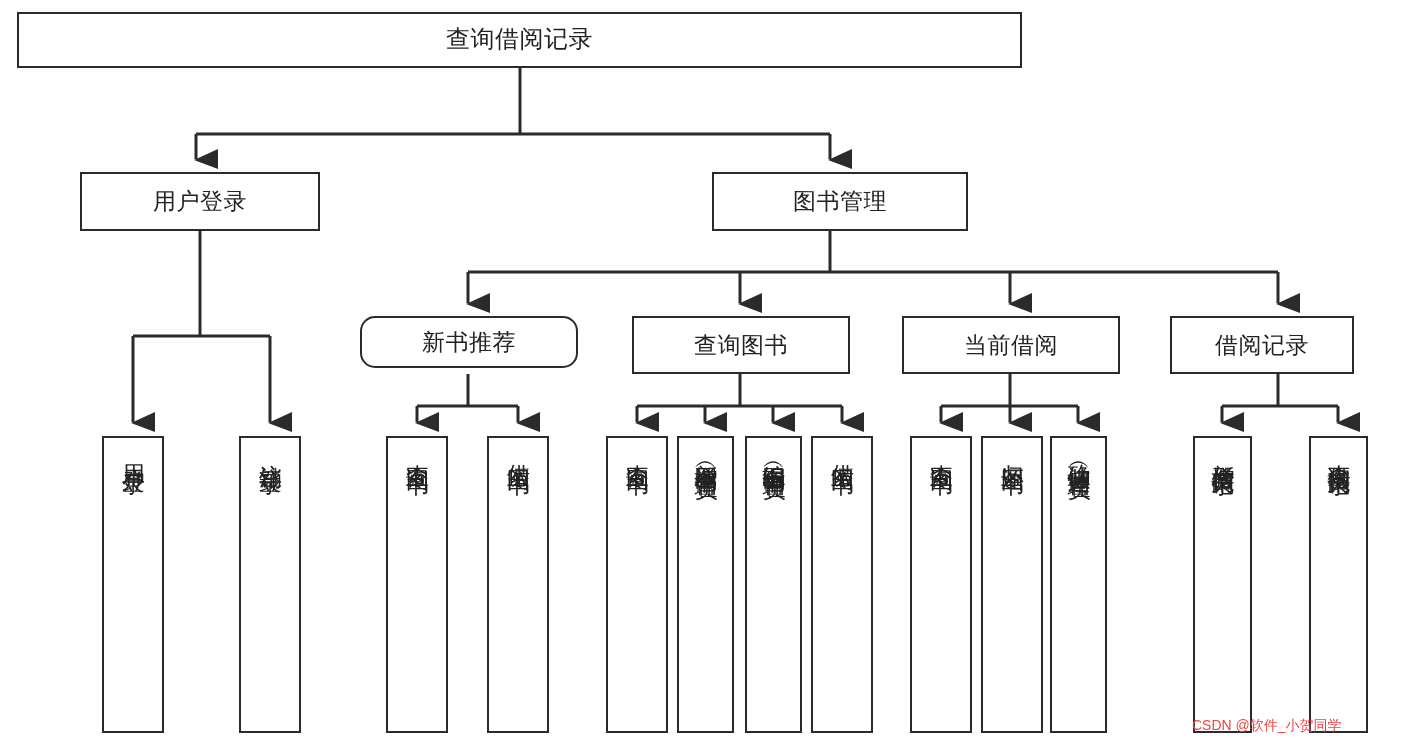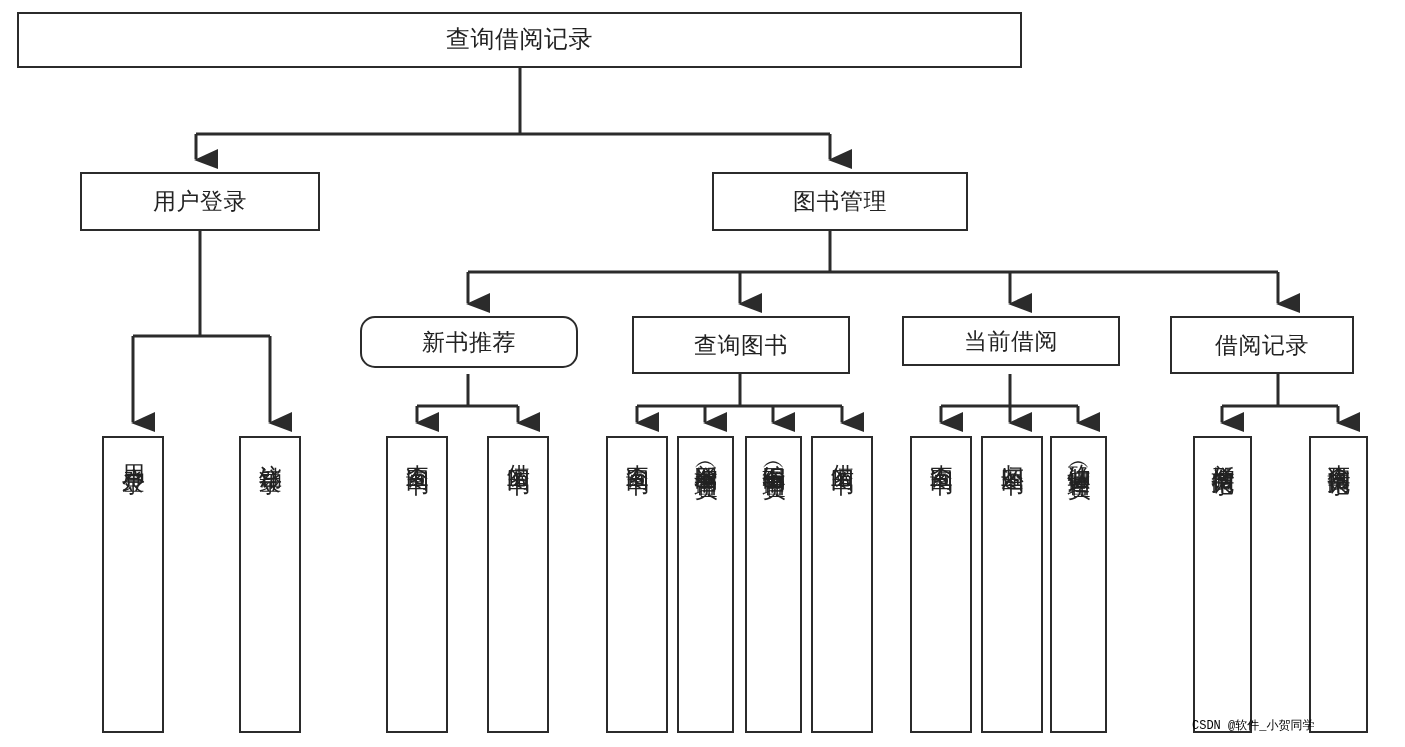--- a/index.html
+++ b/index.html
@@ -60,25 +60,25 @@
     line-height: 1.12;
     letter-spacing: 3px;
     display: block;
     margin: 0 auto;
   }
   .node.vert.tall .label {
     letter-spacing: 2px;
   }
   .watermark {
     position: absolute;
-    color: #000000;
-    font-size: 12px;
+    color: #ef4444;
+    font-size: 14px;
     white-space: nowrap;
     z-index: 3;
-    font-family: Liberation Mono, monospace;
+    font-family: Liberation Sans, sans-serif;
   }
 </style>
 </head>
 <body>
 
 <div id="canvas">
 
   <svg id="edges" viewBox="0 0 1405 747" width="1405" height="747" xmlns="http://www.w3.org/2000/svg">
     <defs>
       <marker id="arrow" viewBox="0 0 12 12" refX="6" refY="10" markerWidth="9" markerHeight="9" orient="auto-start-reverse">
@@ -147,21 +147,21 @@
   </div>
 
   <div class="node horiz" style="left:360px; top:316px; width:218px; height:52px;border-radius:15px;">
     <span class="label">新书推荐</span>
   </div>
 
   <div class="node horiz" style="left:632px; top:316px; width:218px; height:58px;">
     <span class="label">查询图书</span>
   </div>
 
-  <div class="node horiz" style="left:902px; top:316px; width:218px; height:50px;">
+  <div class="node horiz" style="left:902px; top:316px; width:218px; height:58px;">
     <span class="label">当前借阅</span>
   </div>
 
   <div class="node horiz" style="left:1170px; top:316px; width:184px; height:58px;">
     <span class="label">借阅记录</span>
   </div>
 
   <div class="node vert" style="left:102px; top:436px; width:62px; height:297px;">
     <span class="label">用户登录</span>
   </div>

